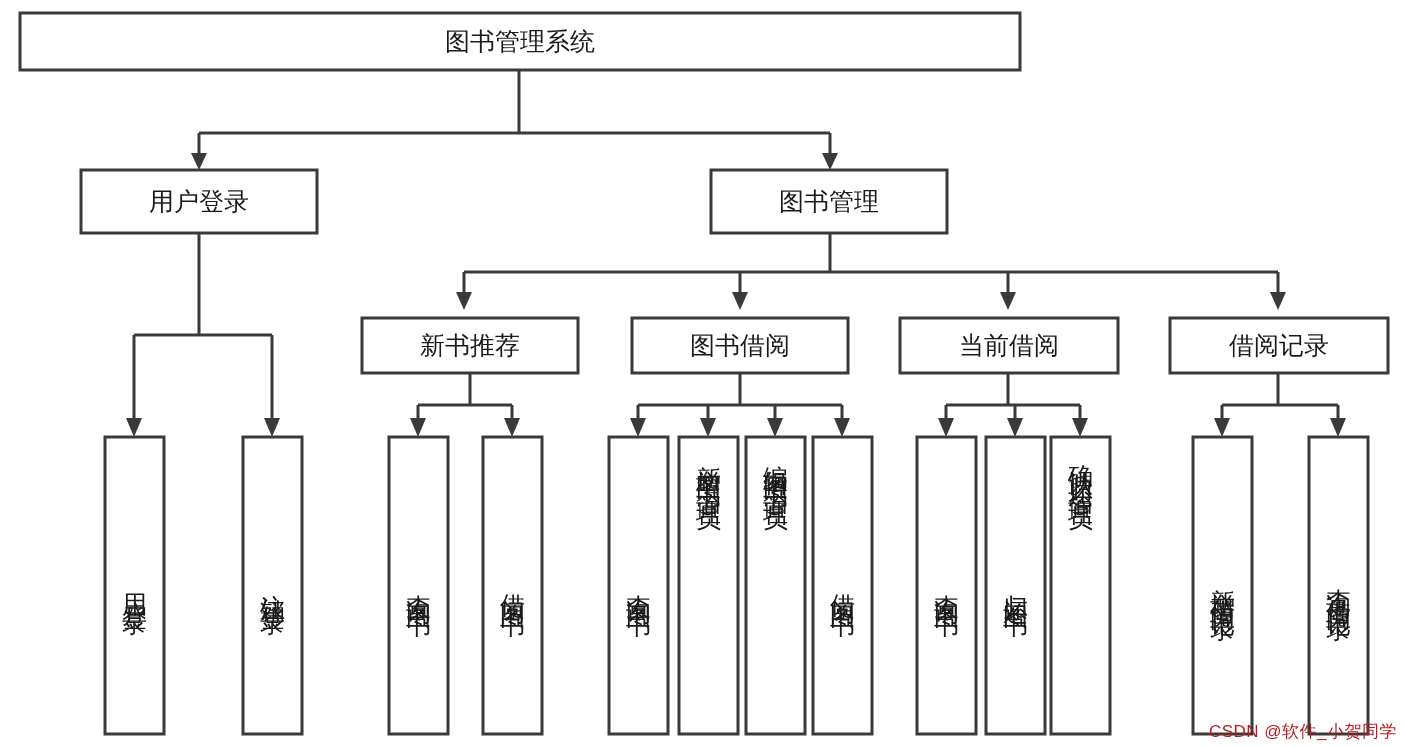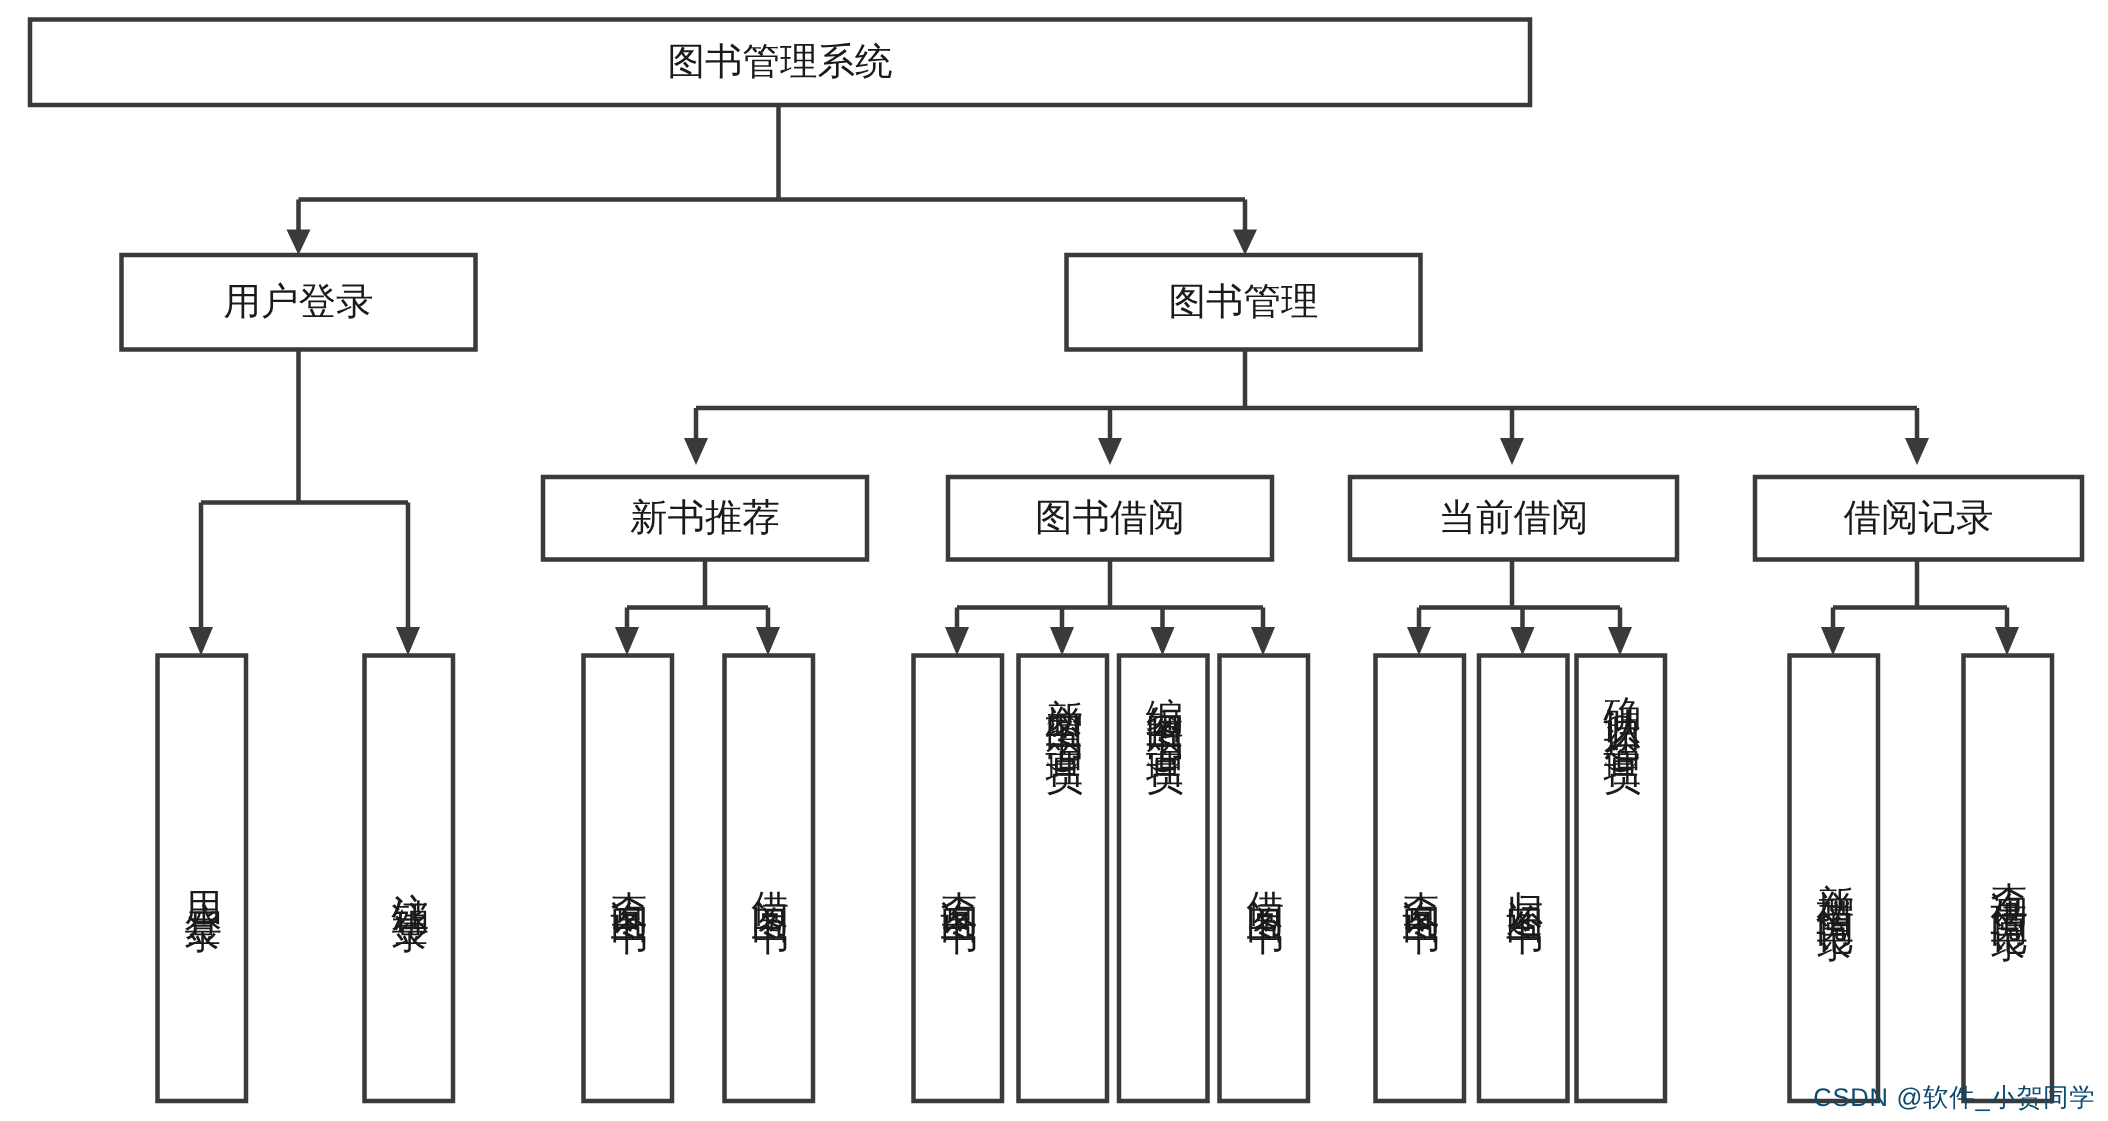--- a/index.html
+++ b/index.html
@@ -32,21 +32,21 @@
     font-size:25px;
     color:#1a1a1a;
     line-height:1;
     pointer-events:none;
     font-family:"Liberation Sans","DejaVu Sans",sans-serif;
   }
   #watermark{
     position:absolute;
     right:8px;bottom:4px;
     font-size:17px;
-    color:#0c4a6e;
+    color:#b91c1c;
     letter-spacing:.5px;
     white-space:nowrap;
   }
 </style>
 </head>
 <body>
 
 <div id="diagram-root">
 
   <svg id="tree-svg" viewBox="0 0 1405 747">

